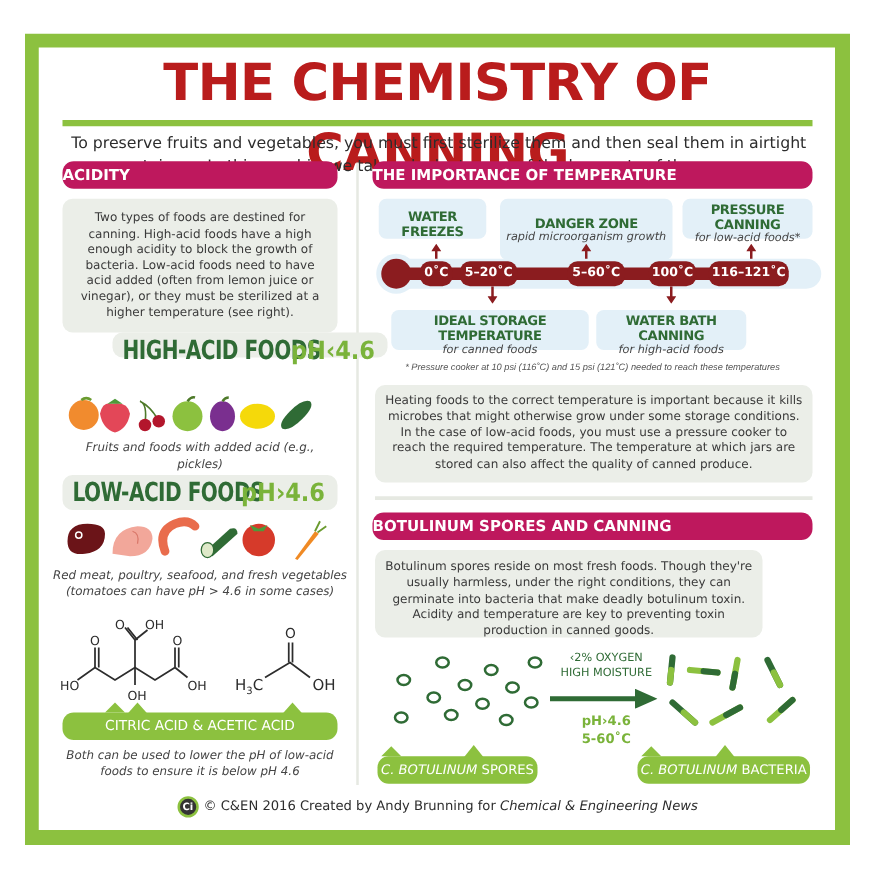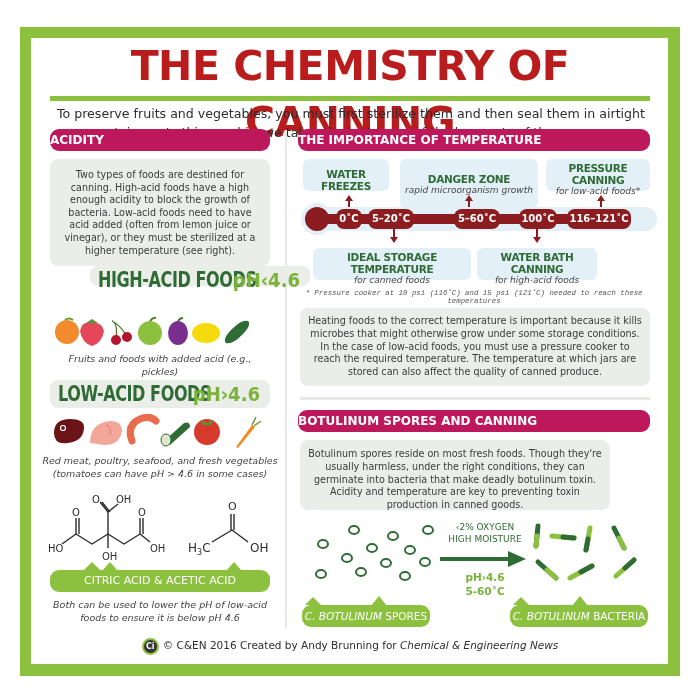--- a/index.html
+++ b/index.html
@@ -19,21 +19,21 @@
   .food-head .ph { color: #7ab33a; font-size: 20px; position: absolute; right: 10px; top: 2px; }
   .caption { font-family: "DejaVu Sans", sans-serif; font-style: italic; font-size: 9.5px; color: #444; text-align: center; line-height: 13px; }
   .blue-box { background: #e3f0f8; border-radius: 6px; text-align: center; }
   .blue-box .h { font-family: "DejaVu Sans", sans-serif; font-weight: bold; color: #2f6b35; font-size: 10.5px; letter-spacing: -0.3px; }
   .blue-box .s { font-family: "DejaVu Sans", sans-serif; font-style: italic; color: #444; font-size: 9px; }
   .thermo-track { left: 305px; top: 207px; width: 352px; height: 24px; background: #e3f0f8; border-radius: 12px; }
   .thermo-bulb { left: 301px; top: 203px; width: 32px; height: 32px; border-radius: 50%; background: #e3f0f8; }
   .thermo-bulb-in { left: 305px; top: 207px; width: 24px; height: 24px; border-radius: 50%; background: #8b1c1f; }
   .thermo-bar { left: 320px; top: 214px; width: 300px; height: 10px; background: #8b1c1f; }
   .temp-tag { background: #8b1c1f; color: #fff; border-radius: 8px; font-family: "DejaVu Sans", sans-serif; font-weight: bold; font-size: 10px; height: 20px; line-height: 20px; text-align: center; }
-  .footnote { font-family: Liberation Mono, monospace; font-style: italic; font-size: 7.4px; color: #555; text-align: center; }
+  .footnote { font-family: Liberation Sans, sans-serif; font-style: italic; font-size: 7.4px; color: #555; text-align: center; }
   .rule-h { background: #e6e9e2; height: 3px; }
   .bubble { background: #8cc13f; color: #fff; border-radius: 9px; font-family: "DejaVu Sans", sans-serif; font-weight: normal; text-align: center; }
   .bubble::before { content: ""; position: absolute; top: -8px; width: 0; height: 0; border-left: 8px solid transparent; border-right: 8px solid transparent; border-bottom: 8px solid #8cc13f; }
   .footer { left: 40px; top: 636px; width: 620px; text-align: center; font-family: "DejaVu Sans", sans-serif; font-size: 10.5px; color: #2d2d2d; line-height: 18px; }
   .ci-logo { display: inline-block; width: 17px; height: 17px; border-radius: 50%; background: #333; border: 2px solid #8cc13f; color: #fff; font-size: 8px; font-weight: bold; line-height: 13px; text-align: center; vertical-align: middle; margin-right: 4px; }
 </style>
 </head>
 <body>
 
 <div class="frame"></div>

